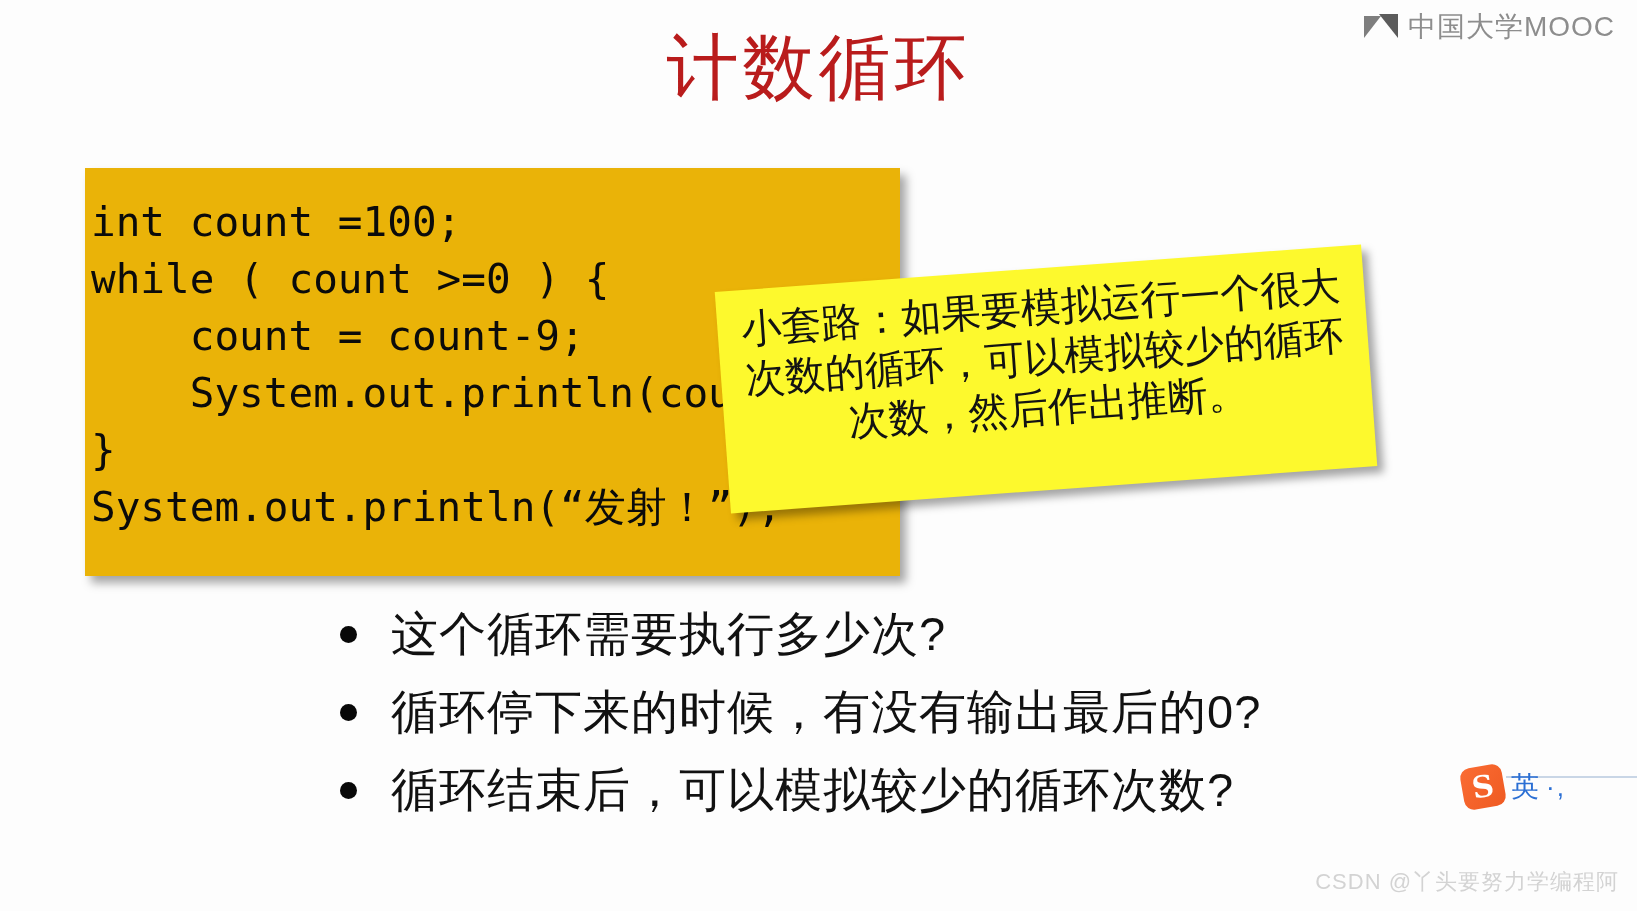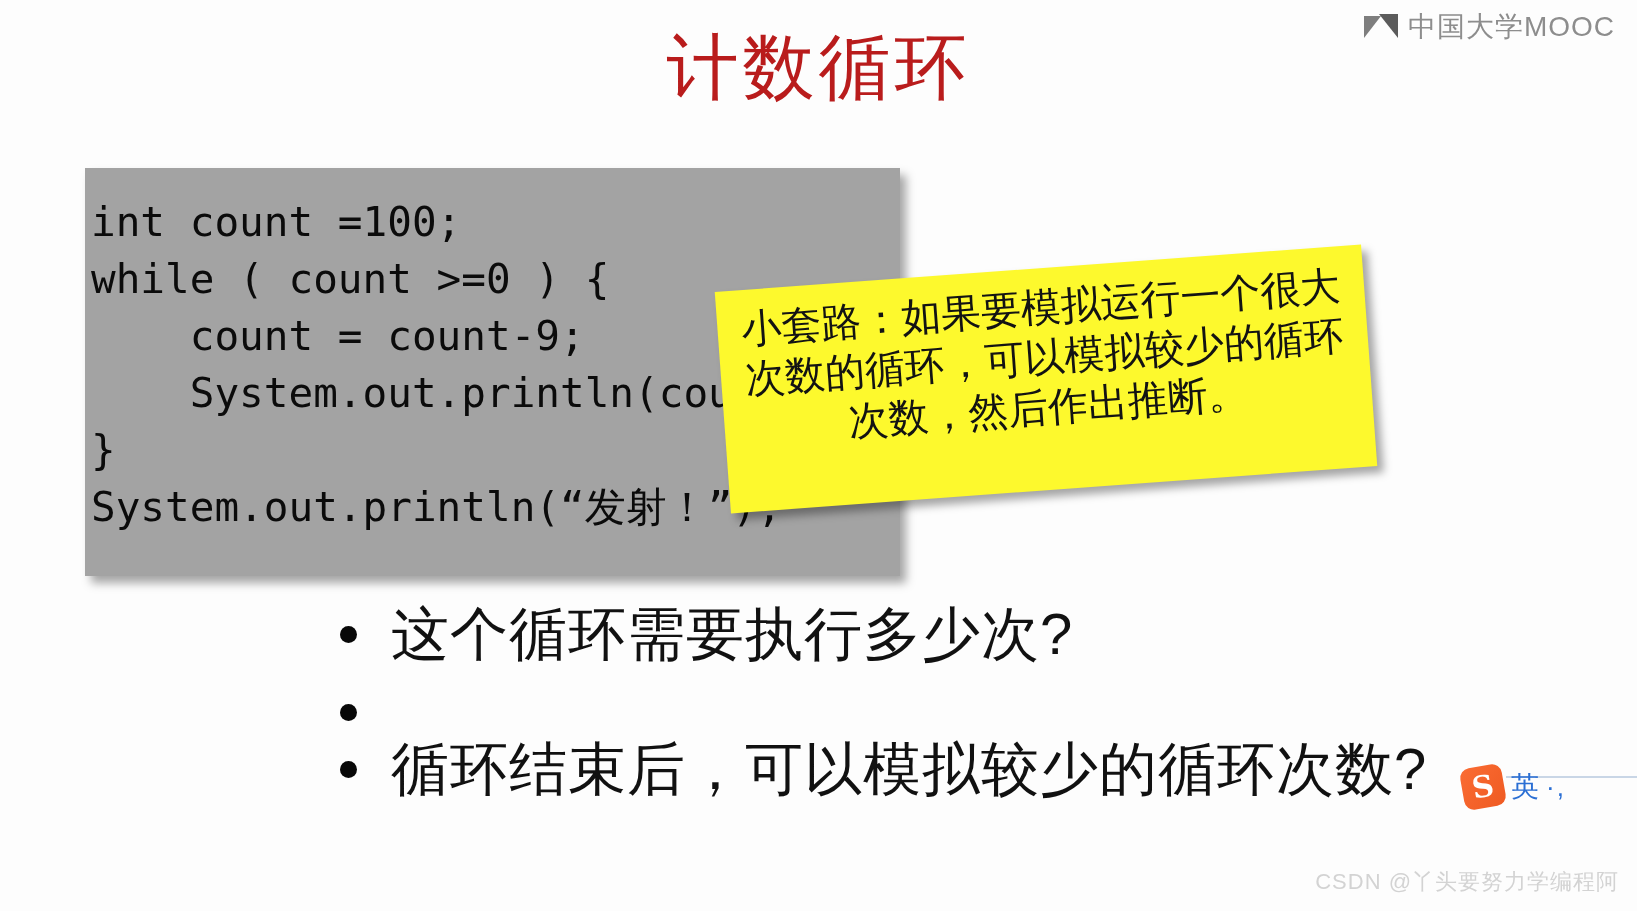--- a/index.html
+++ b/index.html
@@ -66,21 +66,21 @@
     letter-spacing: 4px;
   }
 
   
   #code-block {
     position: absolute;
     left: 85px;
     top: 168px;
     width: 815px;
     height: 408px;
-    background: #a3a3a3;
+    background: #eab308;
     box-shadow: 6px 7px 9px rgba(0,0,0,0.35);
     padding: 26px 0 0 0;
     box-sizing: border-box;
     overflow: hidden;
   }
   #code-block .code-line {
     font-family: "DejaVu Sans Mono", "Liberation Mono", monospace;
     font-size: 41px;
     line-height: 57px;
     color: #0b0b0b;
@@ -125,21 +125,21 @@
   #bullet-list .dot {
     width: 17px;
     height: 17px;
     border-radius: 50%;
     background: #080808;
     margin-top: 22px;
     margin-right: 34px;
     flex: 0 0 auto;
   }
   #bullet-list .bullet-text {
-    font-size: 58px;
+    font-size: 47px;
     line-height: 60px;
     color: #111111;
     letter-spacing: 1px;
   }
 
   
   #ime-indicator {
     position: absolute;
     left: 1462px;
     top: 766px;
@@ -225,20 +225,21 @@
     <div class="note-text">小套路：如果要模拟运行一个很大次数的循环，可以模拟较少的循环次数，然后作出推断。</div>
   </div>
 
   <div id="bullet-list">
     <div class="bullet-row">
       <span class="dot"></span>
       <span class="bullet-text">这个循环需要执行多少次?</span>
     </div>
     <div class="bullet-row">
       <span class="dot"></span>
+      <span class="bullet-text">循环停下来的时候，有没有输出最后的0?</span>
     </div>
     <div class="bullet-row">
       <span class="dot"></span>
       <span class="bullet-text">循环结束后，可以模拟较少的循环次数?</span>
     </div>
   </div>
 
   <div id="ime-divider"></div>
   <div id="ime-indicator">
     <span class="sogou-s">

